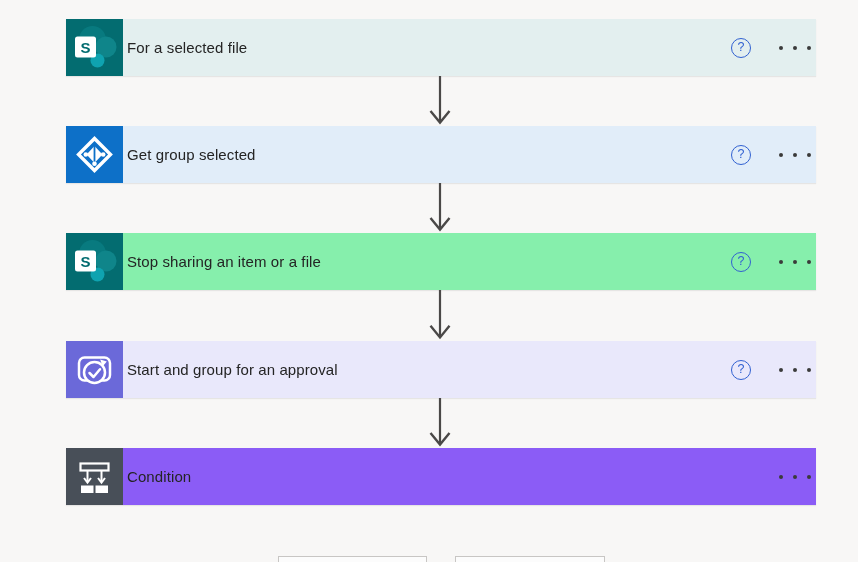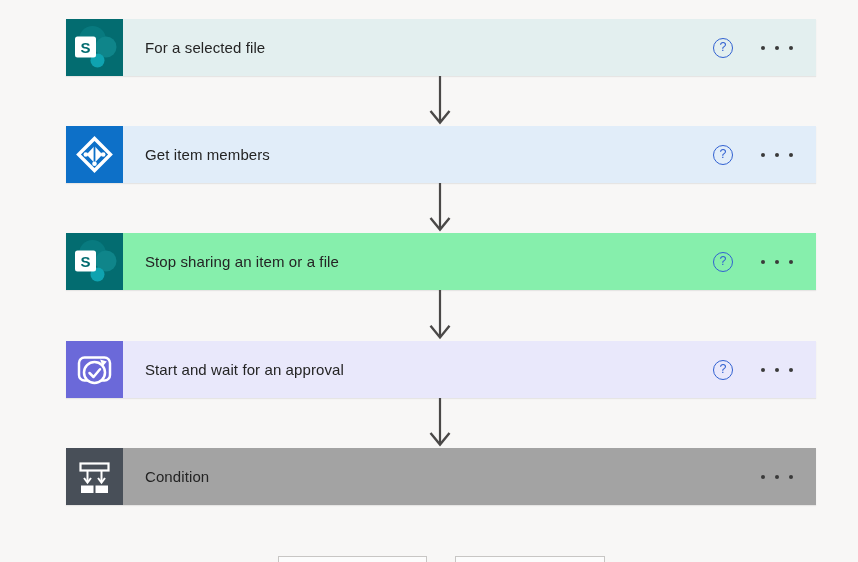--- a/index.html
+++ b/index.html
@@ -14,26 +14,26 @@
   .step {
     position:absolute; left:66px; width:750px; height:57px;
     display:flex; cursor:pointer;
     box-shadow:0 1px 1px rgba(0,0,0,0.07);
   }
   .s0{top:19px} .s1{top:126px} .s2{top:233px} .s3{top:341px} .s4{top:448px}
 
   .tile { width:57px; height:57px; flex:none; }
   .tile svg { display:block; }
 
-  .bar { flex:1; display:flex; align-items:center; padding:0 22px; min-width:0; }
+  .bar { flex:1; display:flex; align-items:center; padding:0 4px; min-width:0; }
   .s0 .bar{background:#e3efef}
   .s1 .bar{background:#e1edf9}
   .s2 .bar{background:#86efac}
   .s3 .bar{background:#e9e8fb}
-  .s4 .bar{background:#a3a3a3}
+  .s4 .bar{background:#8b5cf6}
 
   .title { font-size:15px; color:#242424; letter-spacing:0.1px; }
 
   .controls { margin-left:auto; display:flex; align-items:center; gap:27px; }
 
   .help {
     width:20px; height:20px; border:1.5px solid #3161d1; border-radius:50%;
     color:#3161d1; background:transparent; display:flex; align-items:center;
     justify-content:center; font-size:12.5px; line-height:1; cursor:pointer;
     font-family:"Liberation Sans", sans-serif; padding:0 0 1px 0;
@@ -96,21 +96,21 @@
         <rect width="57" height="57" fill="#0d70c8"></rect>
         <rect x="17.2" y="17.2" width="22.6" height="22.6" fill="none" stroke="#ffffff" stroke-width="3.4" transform="rotate(45 28.5 28.5)"></rect>
         <polygon points="28.5,20 36.5,28.5 28.5,37 20.5,28.5" fill="#ffffff"></polygon>
         <rect x="27.6" y="19.5" width="1.8" height="18" fill="#0d70c8"></rect>
         <circle cx="19.8" cy="28.5" r="2.3" fill="#ffffff"></circle>
         <circle cx="37.2" cy="28.5" r="2.3" fill="#ffffff"></circle>
         <circle cx="28.5" cy="37.8" r="2.3" fill="#ffffff"></circle>
       </svg>
     </div>
     <div class="bar">
-      <span class="title">Get item members</span>
+      <span class="title">Get group selected</span>
       <div class="controls">
         <button class="help">
             <span>?</span>
           </button>
         <button class="menu">
           <span class="dot"></span>
             <span class="dot"></span>
             <span class="dot"></span>
         </button>
       </div>
@@ -161,21 +161,21 @@
     <div class="tile">
       <svg viewBox="0 0 57 57" width="57" height="57">
         <rect width="57" height="57" fill="#6b69d9"></rect>
         <rect x="13" y="16.5" width="31" height="23" rx="5.5" fill="none" stroke="#ffffff" stroke-width="2.5"></rect>
         <circle cx="28.5" cy="31.5" r="10.5" fill="#6b69d9" stroke="#ffffff" stroke-width="2.5"></circle>
         <polygon points="34.2,18.6 40.8,20.4 36.6,25.4" fill="#ffffff"></polygon>
         <polyline points="23.5,32 27.5,36 34,28.2" fill="none" stroke="#ffffff" stroke-width="2.5" stroke-linecap="round" stroke-linejoin="round"></polyline>
       </svg>
     </div>
     <div class="bar">
-      <span class="title">Start and wait for an approval</span>
+      <span class="title">Start and group for an approval</span>
       <div class="controls">
         <button class="help">
             <span>?</span>
           </button>
         <button class="menu">
           <span class="dot"></span>
             <span class="dot"></span>
             <span class="dot"></span>
         </button>
       </div>

